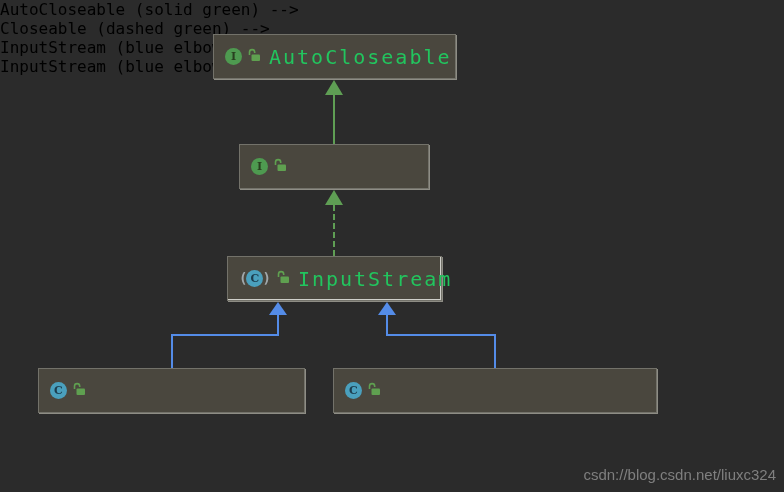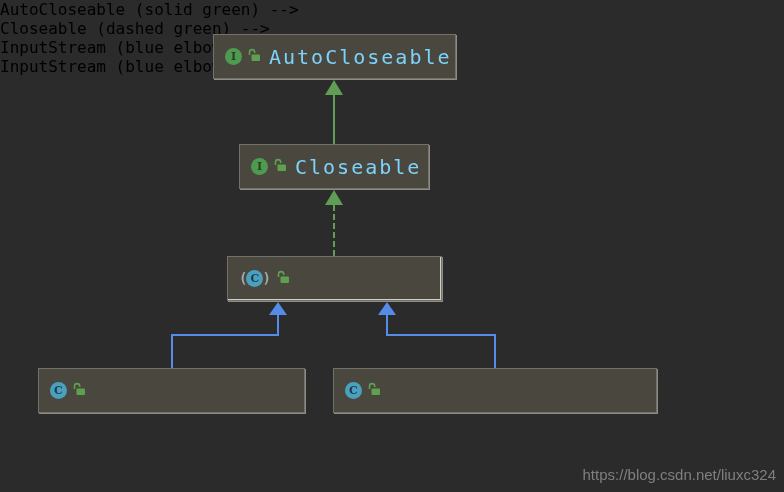--- a/index.html
+++ b/index.html
@@ -26,21 +26,21 @@
     box-sizing: border-box;
     display: flex;
     align-items: center;
     padding-left: 11px;
     cursor: default;
   }
   .node.selected {
     box-shadow: 1px 1px 0 #8e8d85, inset -1px -1px 0 #cfcfc9;
   }
   .node-label {
-    color: #7dd3fc;
+    color: #22c55e;
     font-size: 20px;
     letter-spacing: 2px;
     margin-left: 8px;
     white-space: nowrap;
   }
   .iconwrap {
     display: flex;
     align-items: center;
   }
   .circle-icon {
@@ -127,36 +127,36 @@
   <div class="node" style="left:239px; top:144px; width:190px;">
     <span class="iconwrap">
       <span class="circle-icon iface">I</span>
     </span>
     <span class="lock">
       <svg width="14" height="15" viewBox="0 0 14 15">
         <path d="M2.5 8 V5.2 a2.6 2.6 0 0 1 5.2 0 V6" fill="none" stroke="#5fa050" stroke-width="1.6"></path>
         <rect x="4.5" y="7.5" width="8.5" height="6.5" rx="1" fill="#5fa050"></rect>
       </svg>
     </span>
-    <span class="node-label">Closeable</span>
   </div>
 
   
   <div class="node selected" style="left:227px; top:256px; width:215px;">
     <span class="iconwrap">
       <span class="paren open">(</span>
       <span class="circle-icon cls">C</span>
       <span class="paren close">)</span>
     </span>
     <span class="lock">
       <svg width="14" height="15" viewBox="0 0 14 15">
         <path d="M2.5 8 V5.2 a2.6 2.6 0 0 1 5.2 0 V6" fill="none" stroke="#5fa050" stroke-width="1.6"></path>
         <rect x="4.5" y="7.5" width="8.5" height="6.5" rx="1" fill="#5fa050"></rect>
       </svg>
     </span>
+    <span class="node-label">InputStream</span>
   </div>
 
   
   <div class="node" style="left:38px; top:368px; width:267px;">
     <span class="iconwrap">
       <span class="circle-icon cls">C</span>
     </span>
     <span class="lock">
       <svg width="14" height="15" viewBox="0 0 14 15">
         <path d="M2.5 8 V5.2 a2.6 2.6 0 0 1 5.2 0 V6" fill="none" stroke="#5fa050" stroke-width="1.6"></path>
@@ -200,15 +200,15 @@
 
    InputStream (blue elbow) --&gt;
   <div>
     <div class="arrowhead-up blue" style="left:378px; top:302px;"></div>
     <div class="vline blue" style="left:386px; top:315px; height:20px;"></div>
     <div class="hline blue" style="left:386px; top:334px; width:110px;"></div>
     <div class="vline blue" style="left:494px; top:334px; height:34px;"></div>
   </div>
 
   
-  <div class="watermark">https://blog.csdn.net/liuxc324</div>
+  <div class="watermark">csdn://blog.csdn.net/liuxc324</div>
 
 </div>
 
 </body></html>

